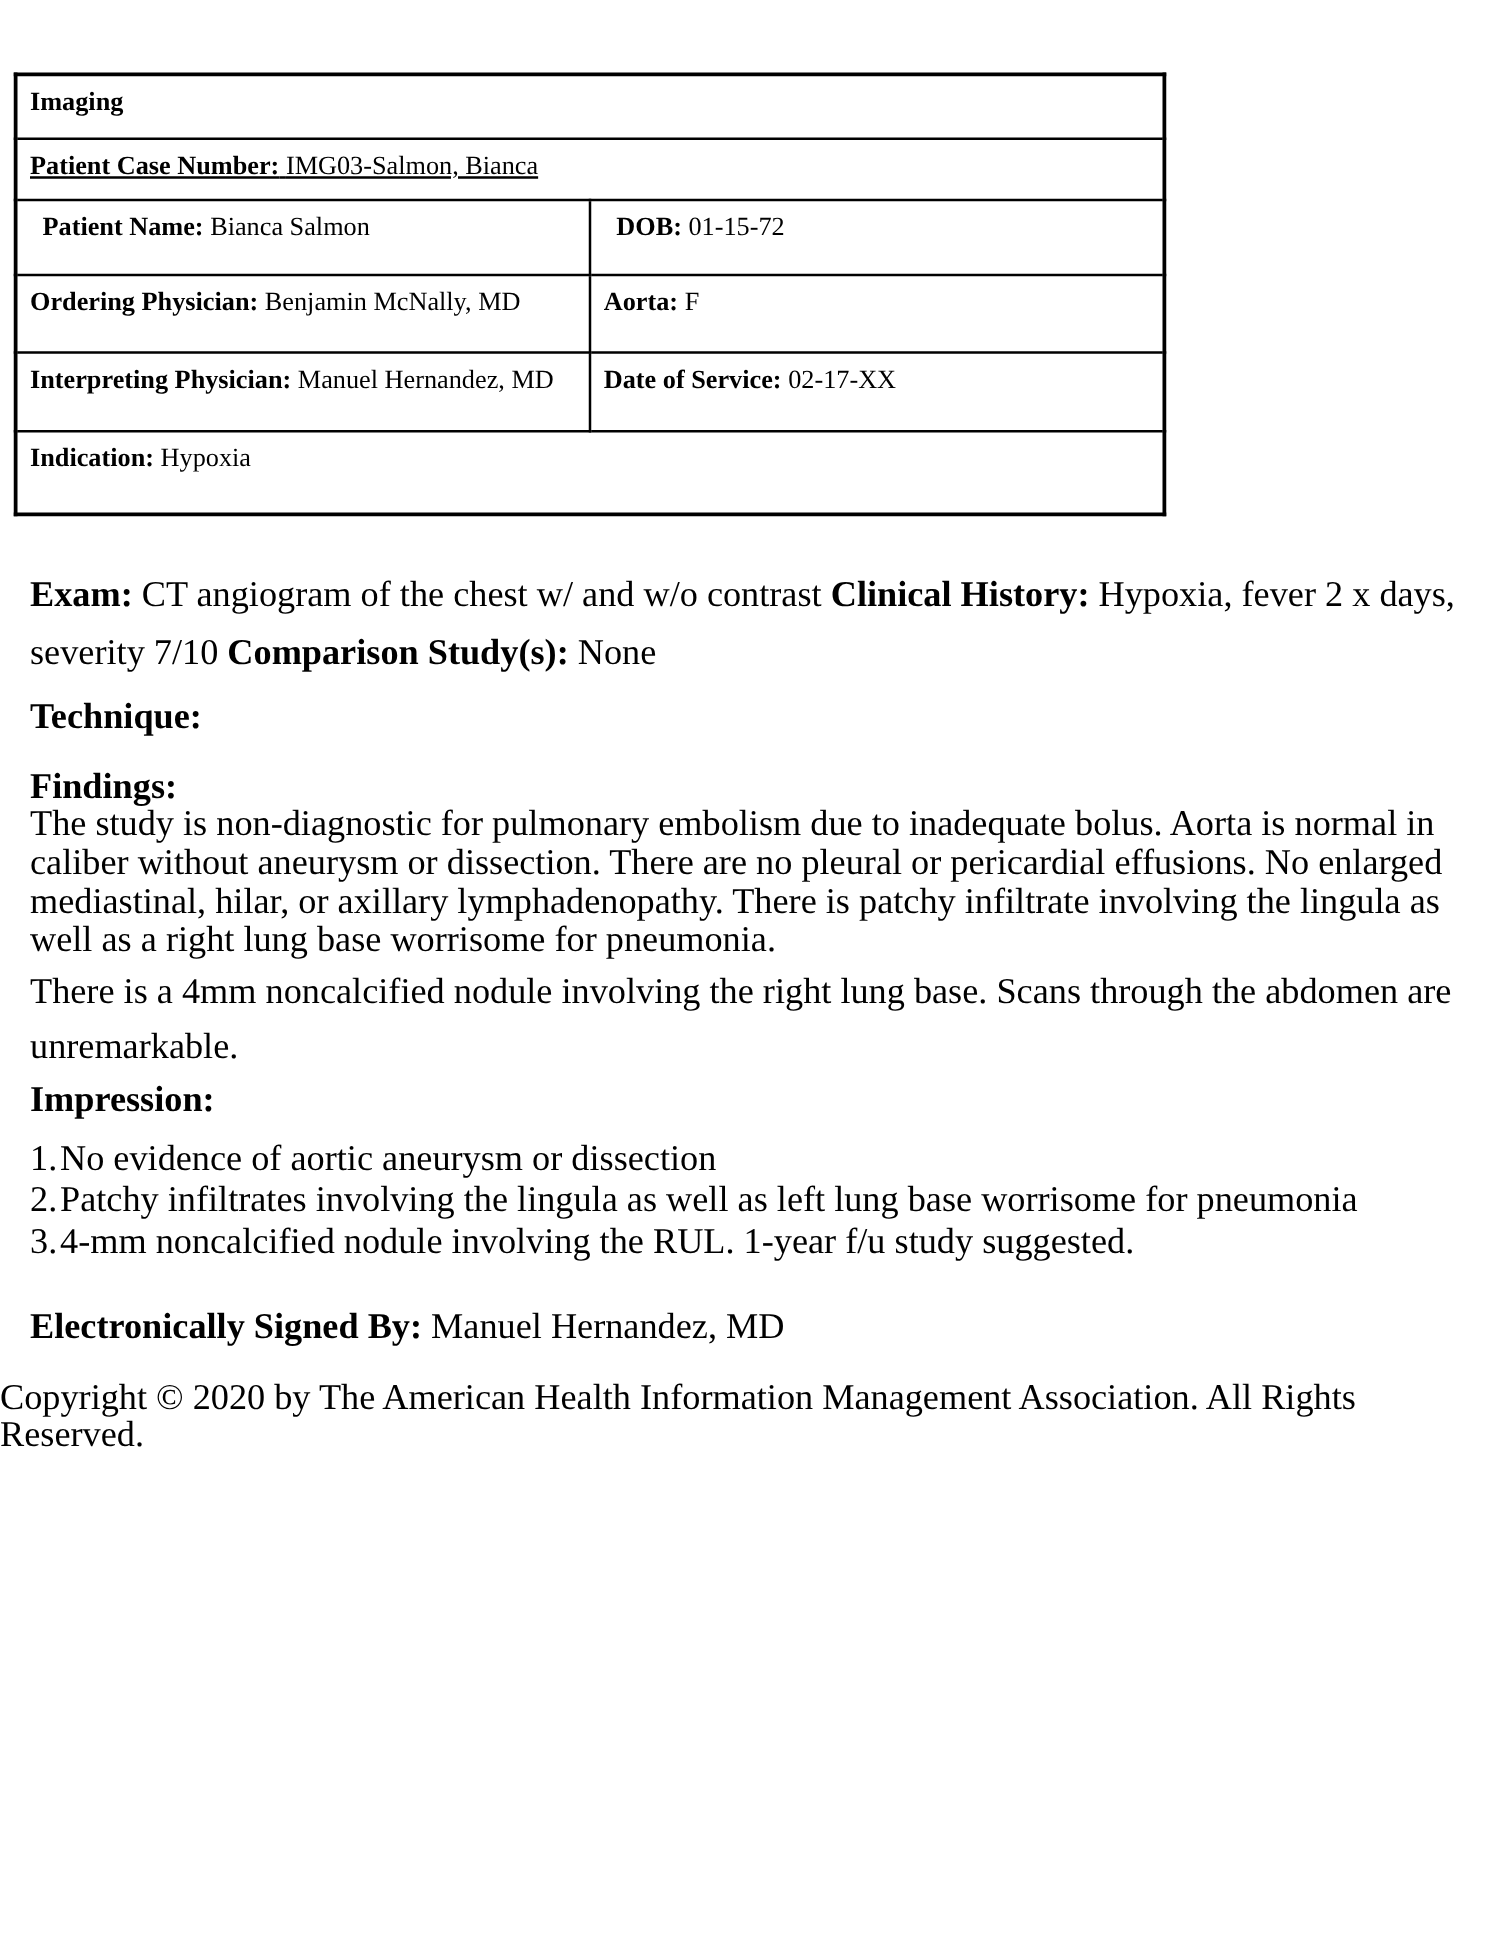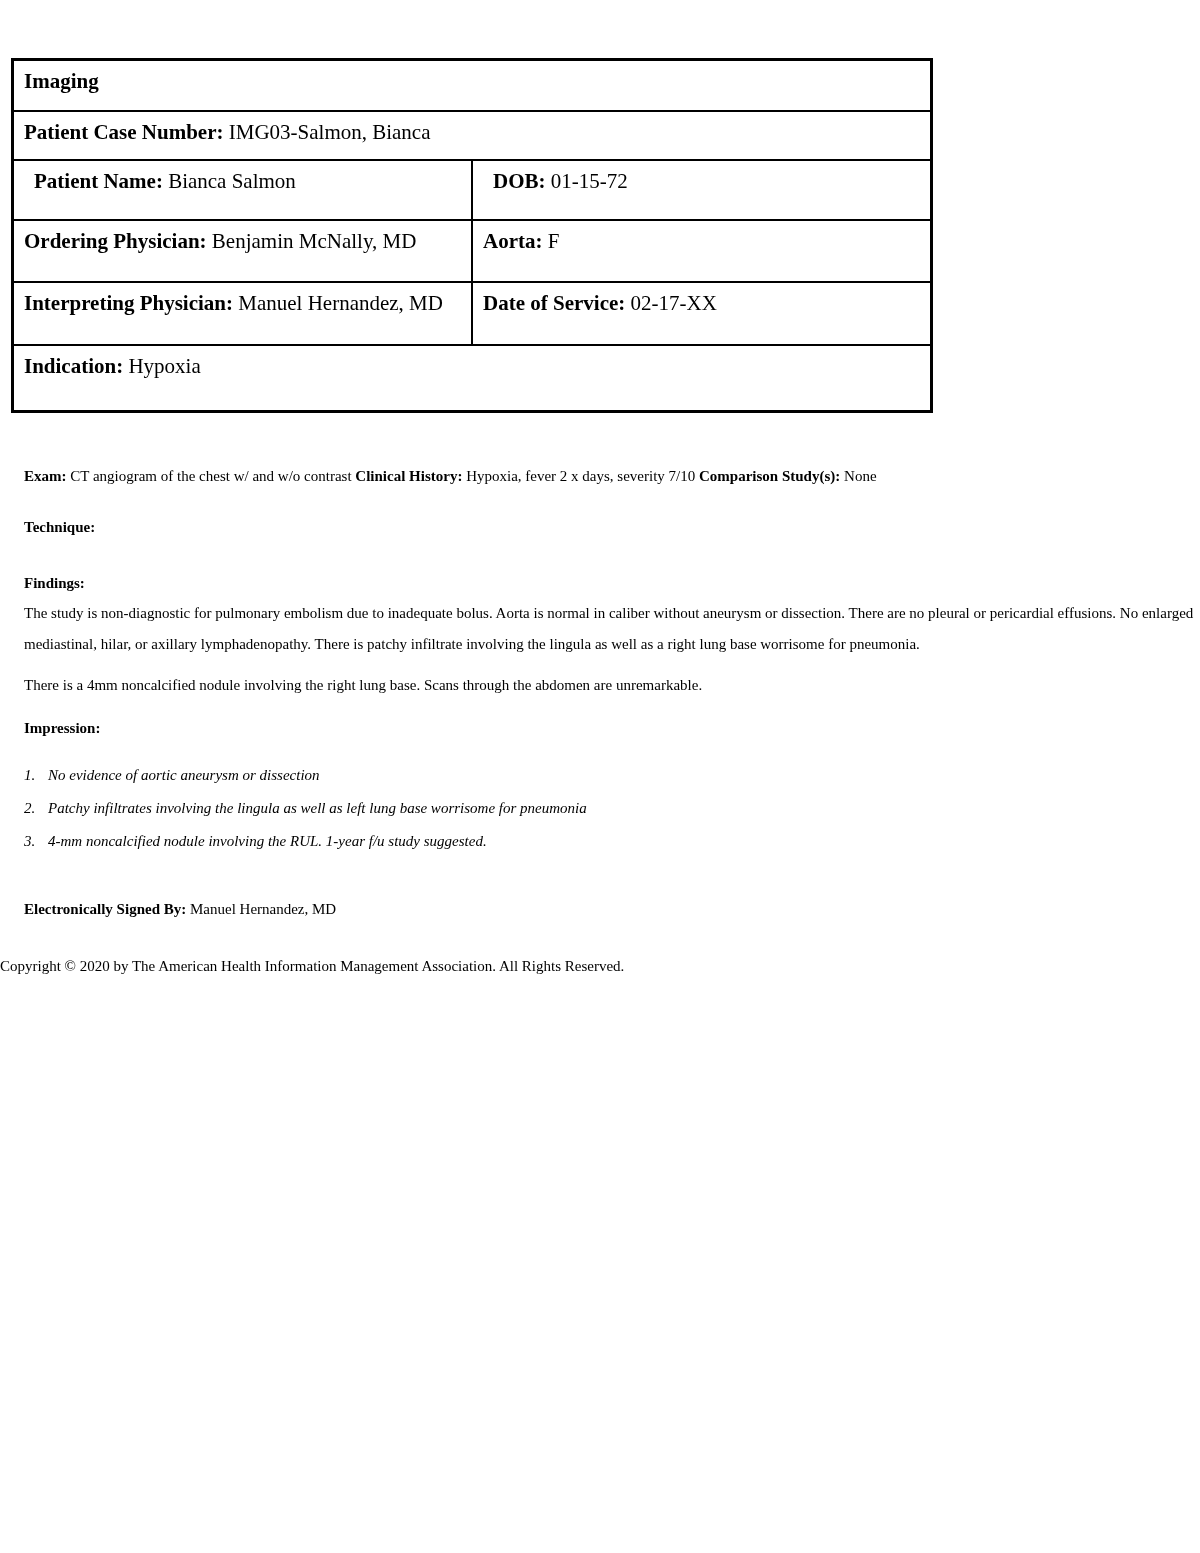--- a/index.html
+++ b/index.html
@@ -36,48 +36,48 @@
     vertical-align: top;
     padding: 7px 6px 4px 10px;
     line-height: 27px;
   }
   table.info {
     border: 3px solid #000000;
   }
   td.colA { width: 577px; }
   td.colB { width: 345px; }
   tr.r1 td { height: 38px; }
-  tr.r2 td { height: 36px; }
+  tr.r2 td { height: 36px; text-decoration: underline; }
   tr.r3 td { height: 47px; padding-left: 20px; }
   tr.r4 td { height: 49px; }
   tr.r5 td { height: 50px; }
   tr.r6 td { height: 53px; }
   .lbl { font-weight: bold; }
 
   
   .body-text {
     position: absolute;
     top: 405px;
     left: 0;
     width: 1200px;
     padding: 0 4px 0 24px;
     box-sizing: border-box;
-    font-size: 15px;
+    font-size: 29px;
   }
   p { margin: 0; }
   .exam-para      { margin-top: 48px; line-height: 46px; }
   .heading        { font-weight: bold; line-height: 30px; }
   .tech-heading   { margin-top: 13px; }
   .tech-para      { margin-top: 15px; line-height: 30px; }
   .find-heading   { margin-top: 26px; }
   .find-para      { line-height: 31px; }
   .nodule-para    { margin-top: 3px;  line-height: 44px; }
   .impr-heading   { margin-top: 5px;  line-height: 32px; }
   .impr-list      { margin-top: 15px; }
-  .impr-item      { line-height: 33px; font-style: italic; }
+  .impr-item      { line-height: 33px; }
   .impr-num       { display: inline-block; min-width: 24px; }
   .signed-line    { margin-top: 36px; line-height: 30px; }
   .copyright-line { margin-top: 27px; margin-left: -24px; line-height: 30px; }
 </style>
 </head>
 <body>
 
 <div class="page">
 
   <table class="info">

